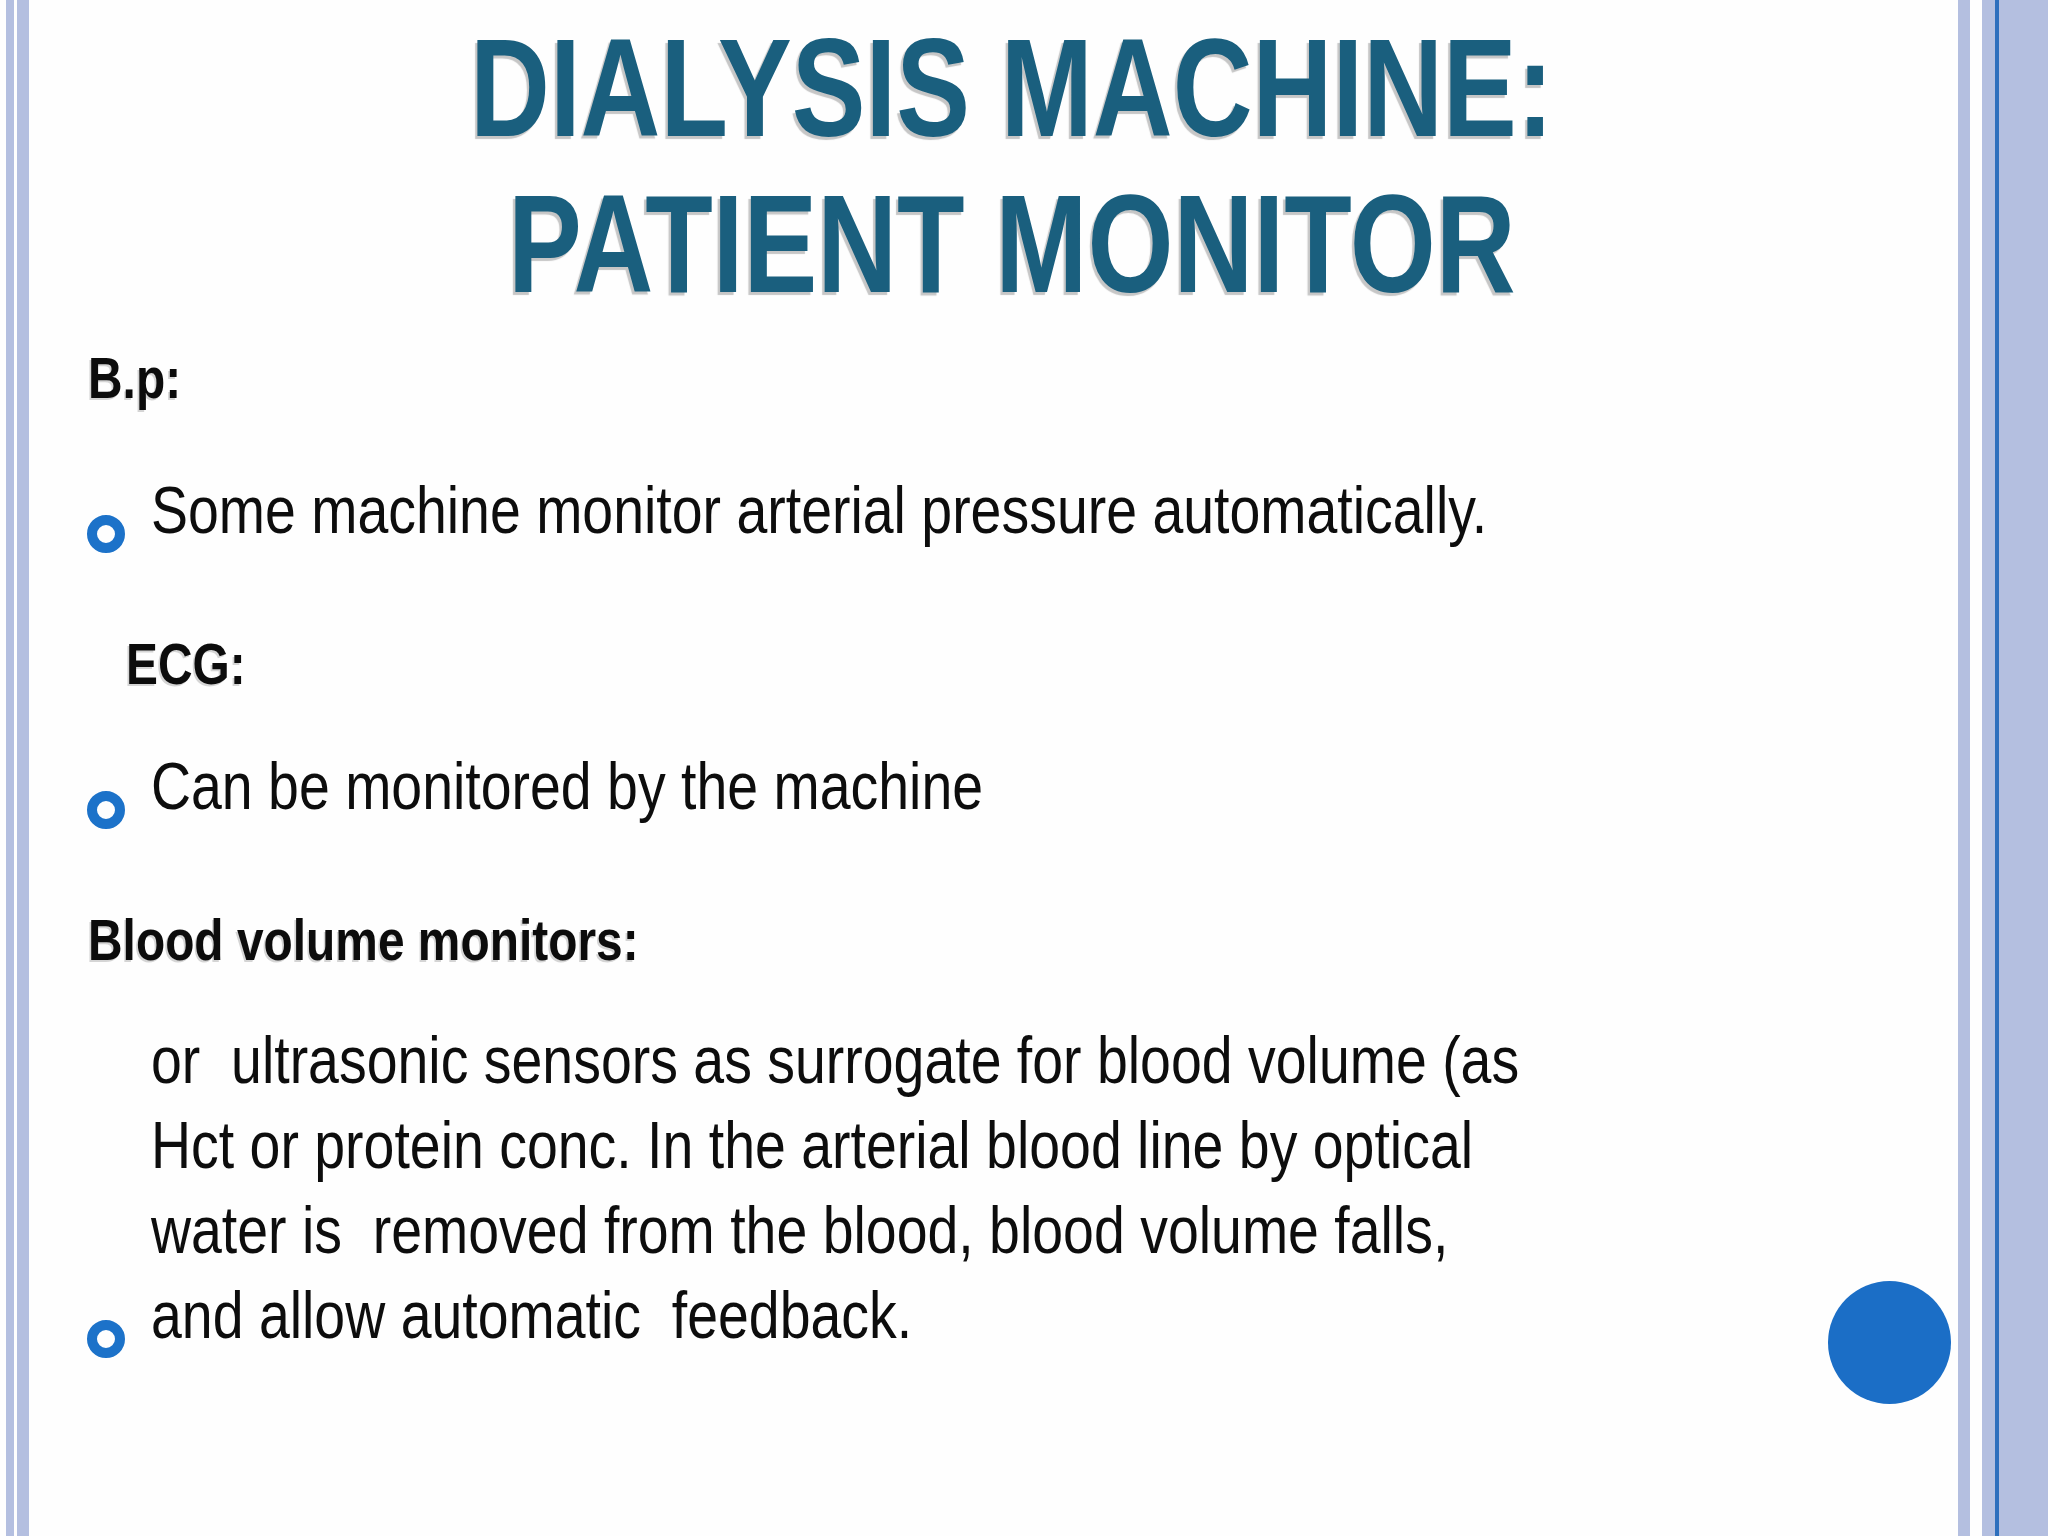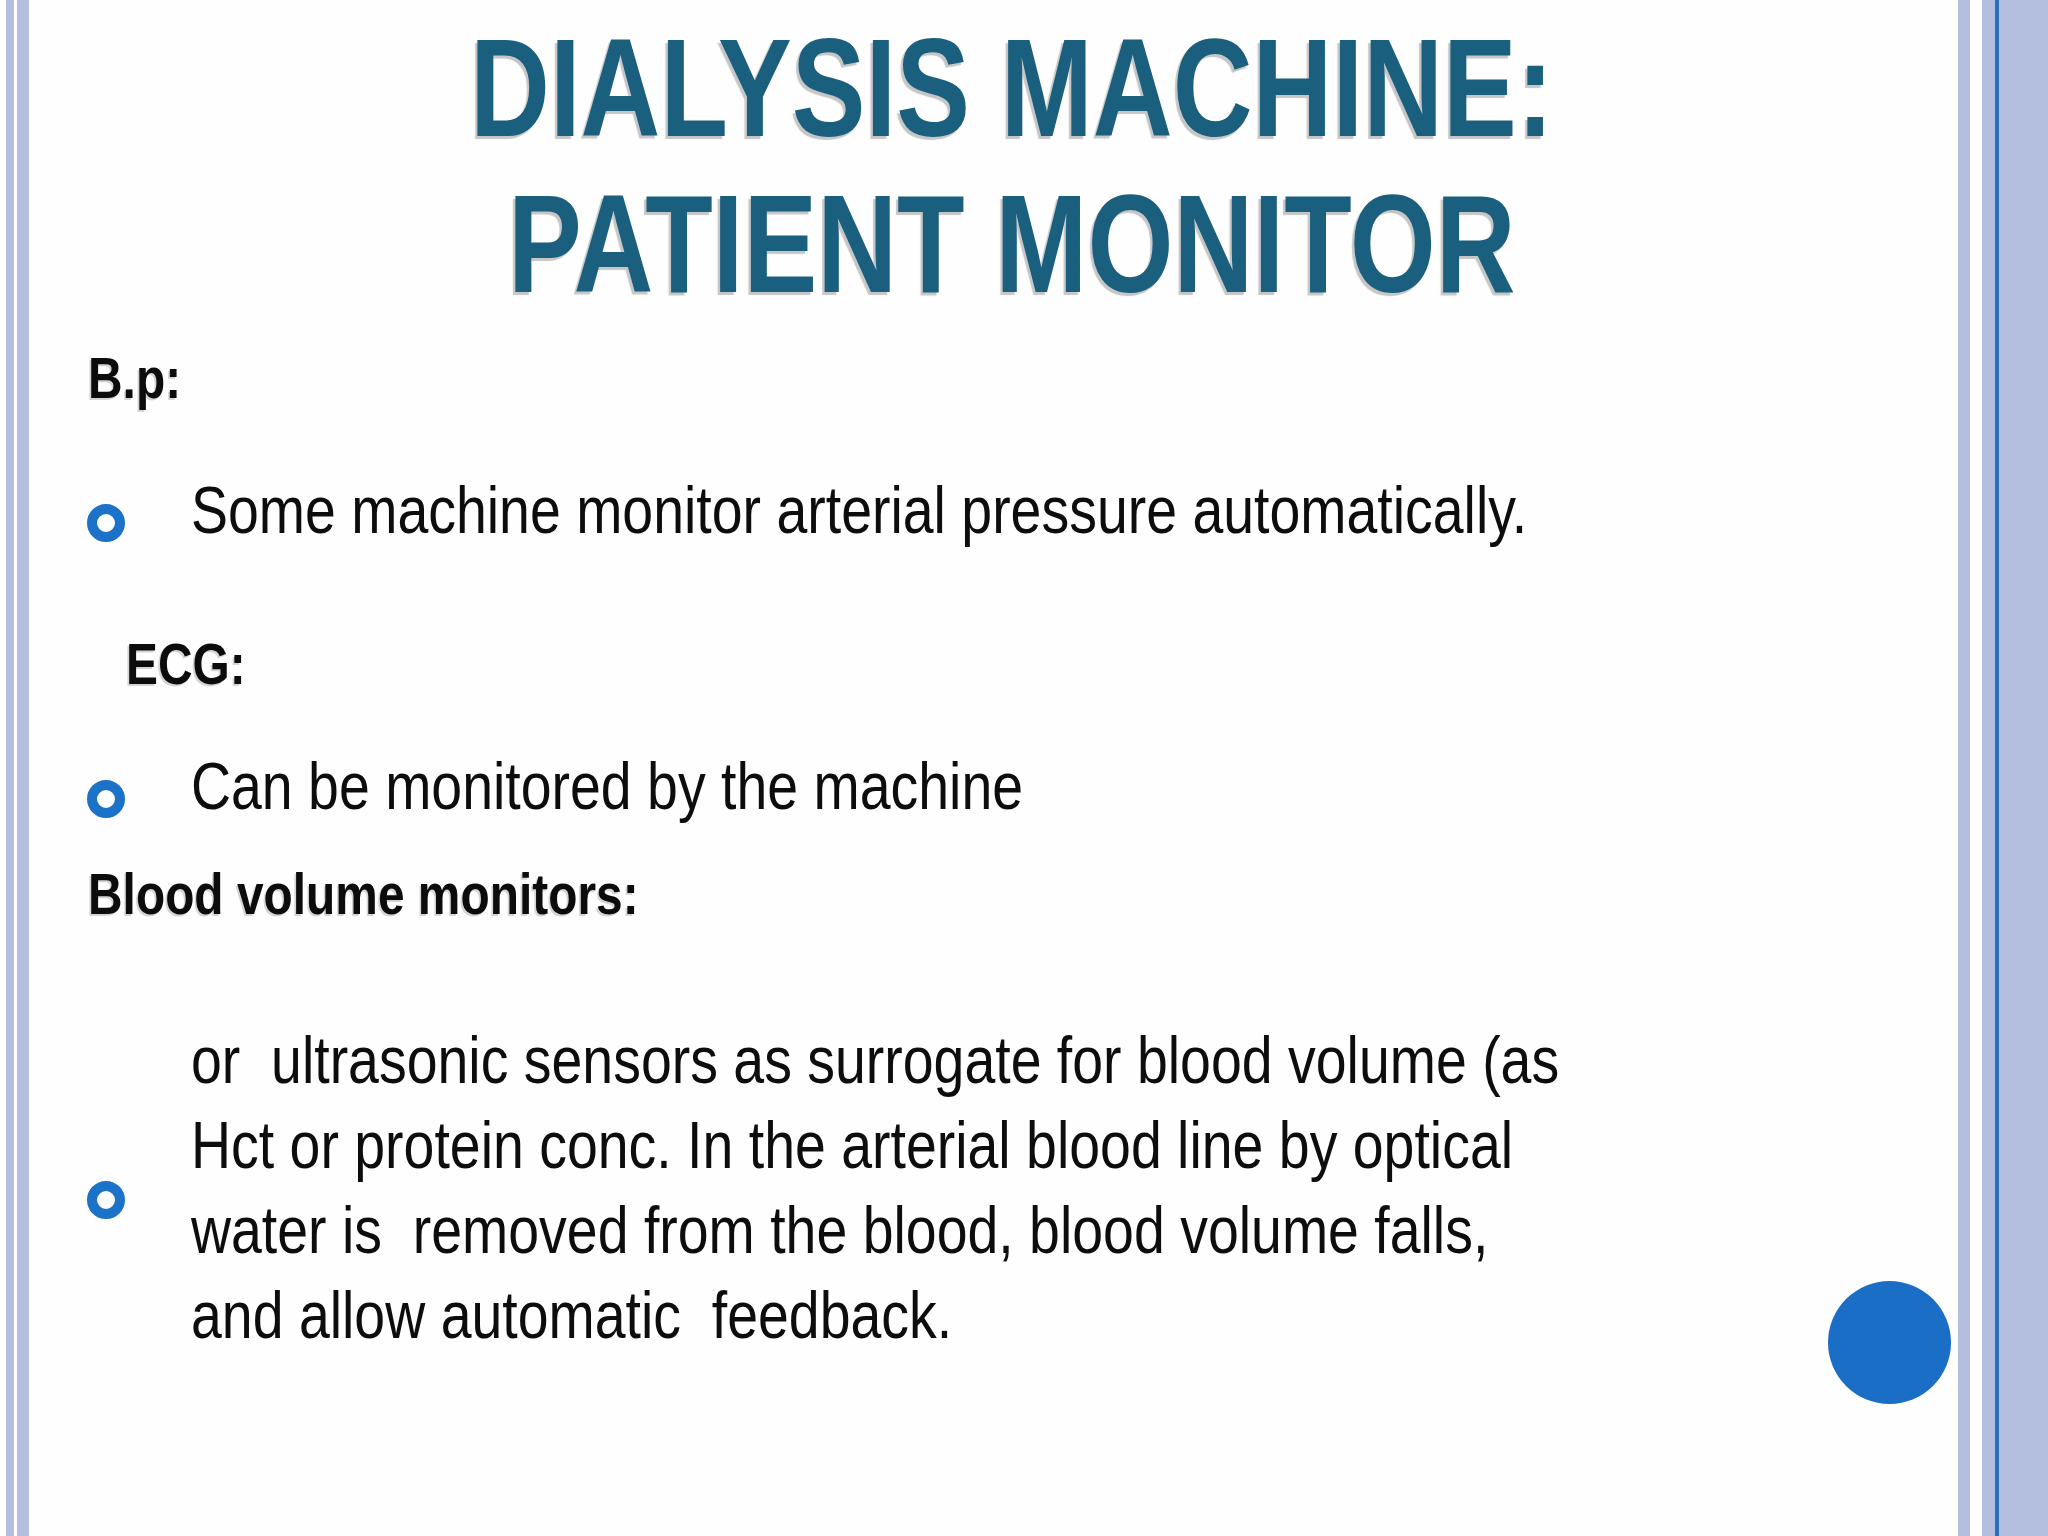--- a/index.html
+++ b/index.html
@@ -25,23 +25,23 @@
     text-shadow:-3px 3px 1px rgba(70,70,70,0.30);
     padding-left:36px;
   }
   
   .h2{
     position:absolute;left:88px;color:#0c0c0c;font-weight:bold;font-size:57px;line-height:1;
     text-shadow:-2px 2px 0 rgba(90,90,90,0.25);
   }
   .h2-bp{top:350px;}
   .h2-ecg{top:636px;margin-left:38px;}
-  .h2-bvm{top:866px;}
+  .h2-bvm{top:912px;}
   
-  .bullet-row{position:absolute;left:87px;display:flex;align-items:center;z-index:2;gap:40px;}
+  .bullet-row{position:absolute;left:87px;display:flex;align-items:flex-end;z-index:2;}
   .bullet-1{top:468px;}
   .bullet-2{top:744px;}
   .bullet-3{top:1018px;}
   .ring{
     flex:0 0 auto;width:38px;height:38px;box-sizing:border-box;
     border:10px solid var(--bullet-blue);border-radius:50%;
     margin:24px 26px 0 0;background:transparent;
   }
   .btext{color:#0d0d0d;font-size:66px;line-height:85px;}
   .btext .line{display:block;}

